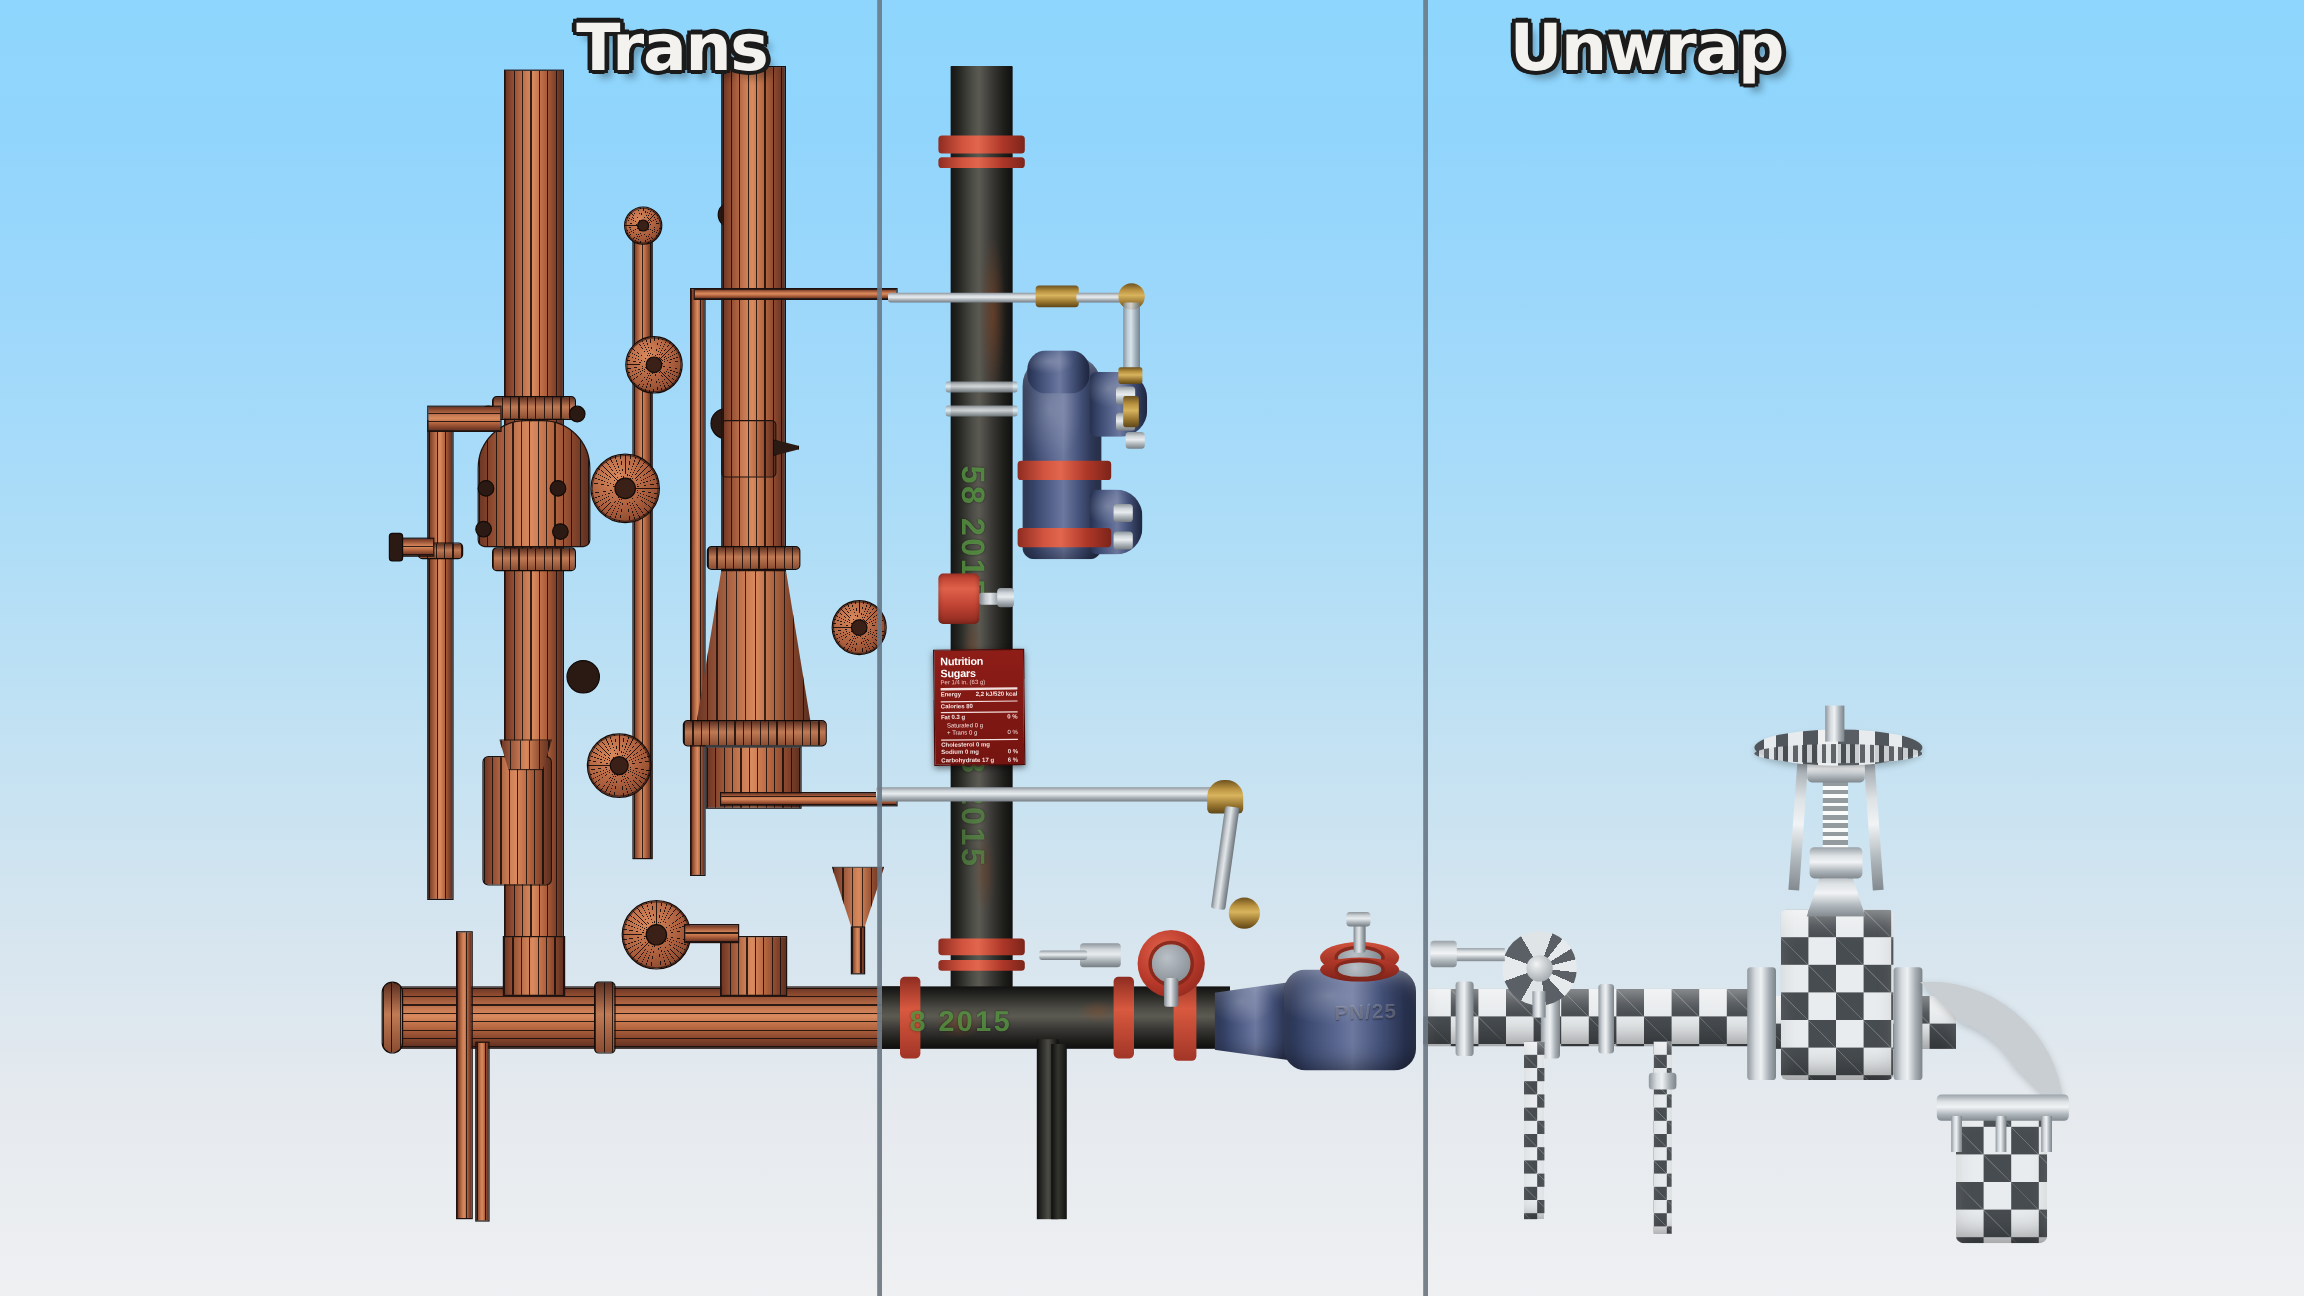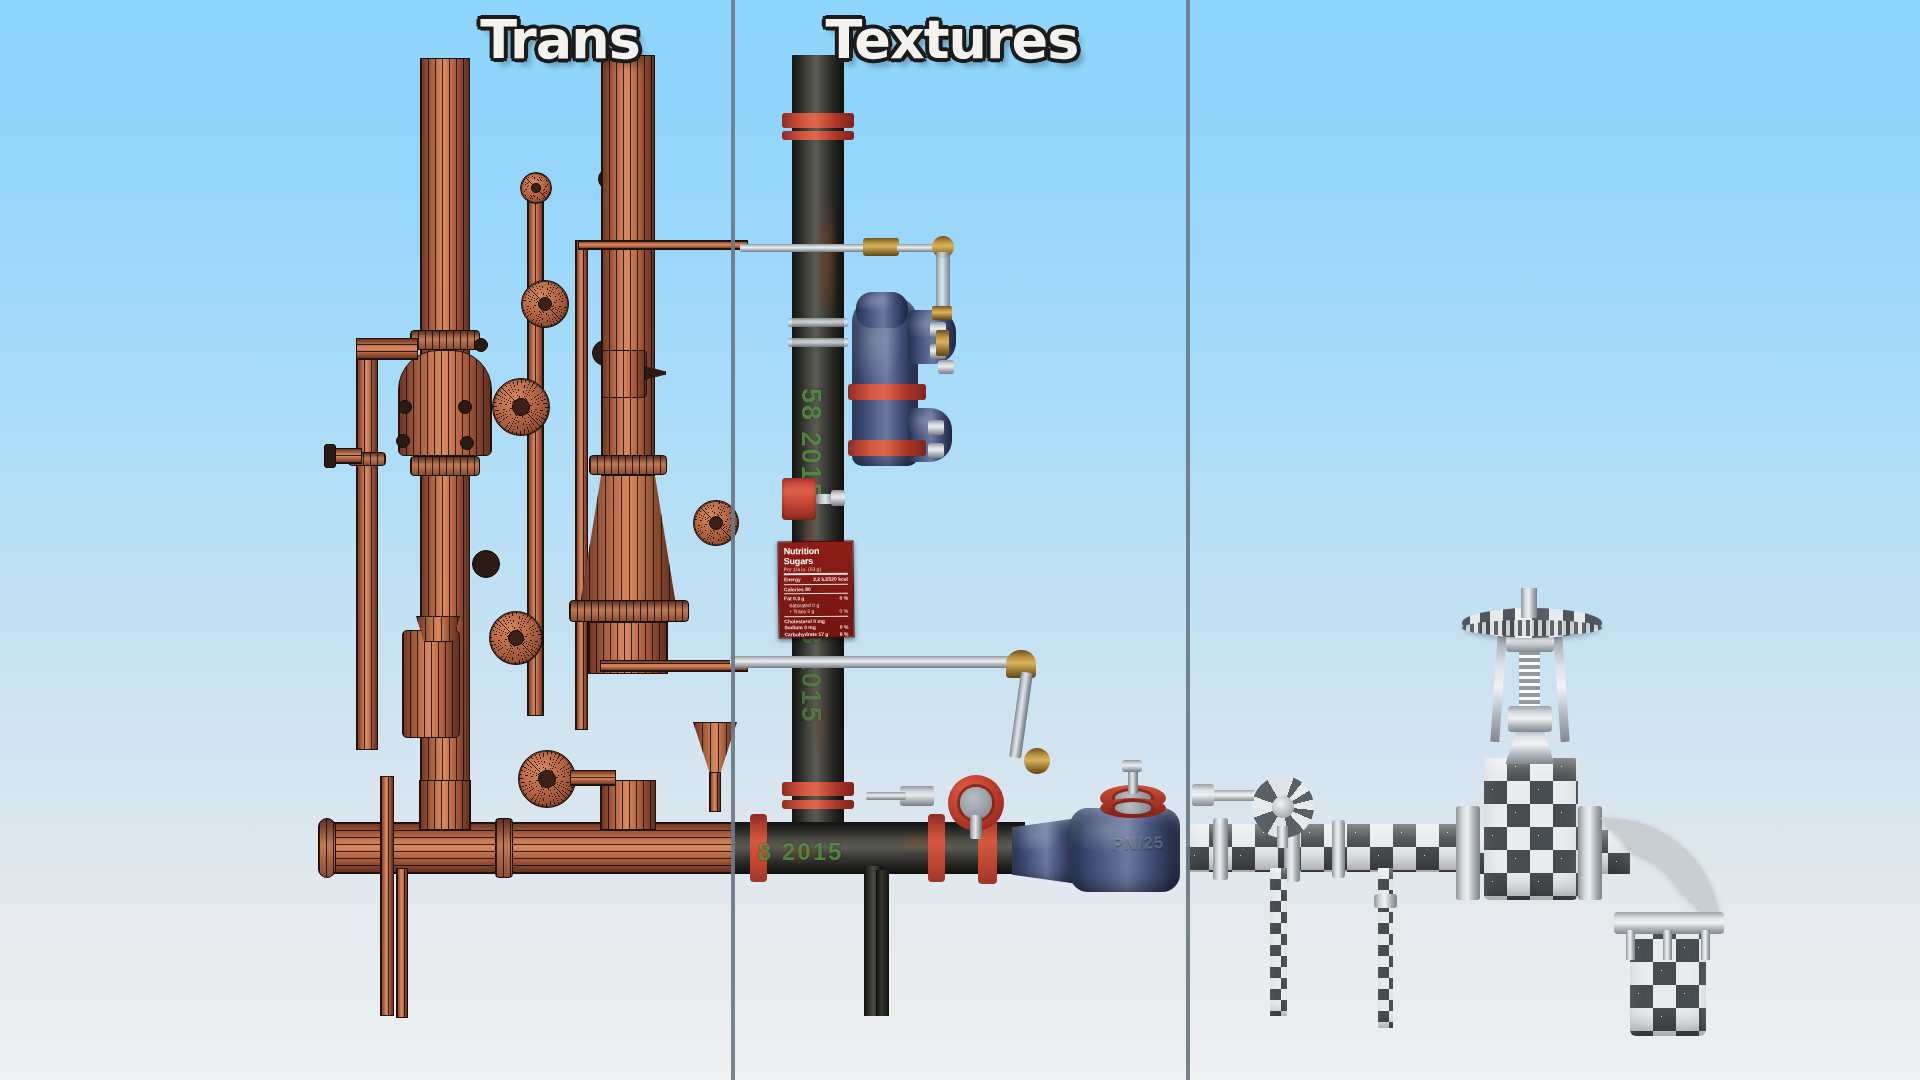--- a/index.html
+++ b/index.html
@@ -492,15 +492,15 @@
     <div class="obj u-metal" style="left:1614px; top:912px; width:110px; height:22px; border-radius:4px;"></div>
     <div class="obj u-metal-v" style="left:1626px; top:930px; width:9px; height:30px;"></div>
     <div class="obj u-metal-v" style="left:1663px; top:930px; width:9px; height:30px;"></div>
     <div class="obj u-metal-v" style="left:1701px; top:930px; width:9px; height:30px;"></div>
   </div>
 
   <div class="divider" style="left:731px;"></div>
   <div class="divider" style="left:1186px;"></div>
 
   <div class="caption" style="left:560px;">Trans</div>
-  <div class="caption" style="left:952px;">Textures</div>
+  <div class="caption" style="left:1372px;">Unwrap</div>
 
 </div>
 
 </body></html>

